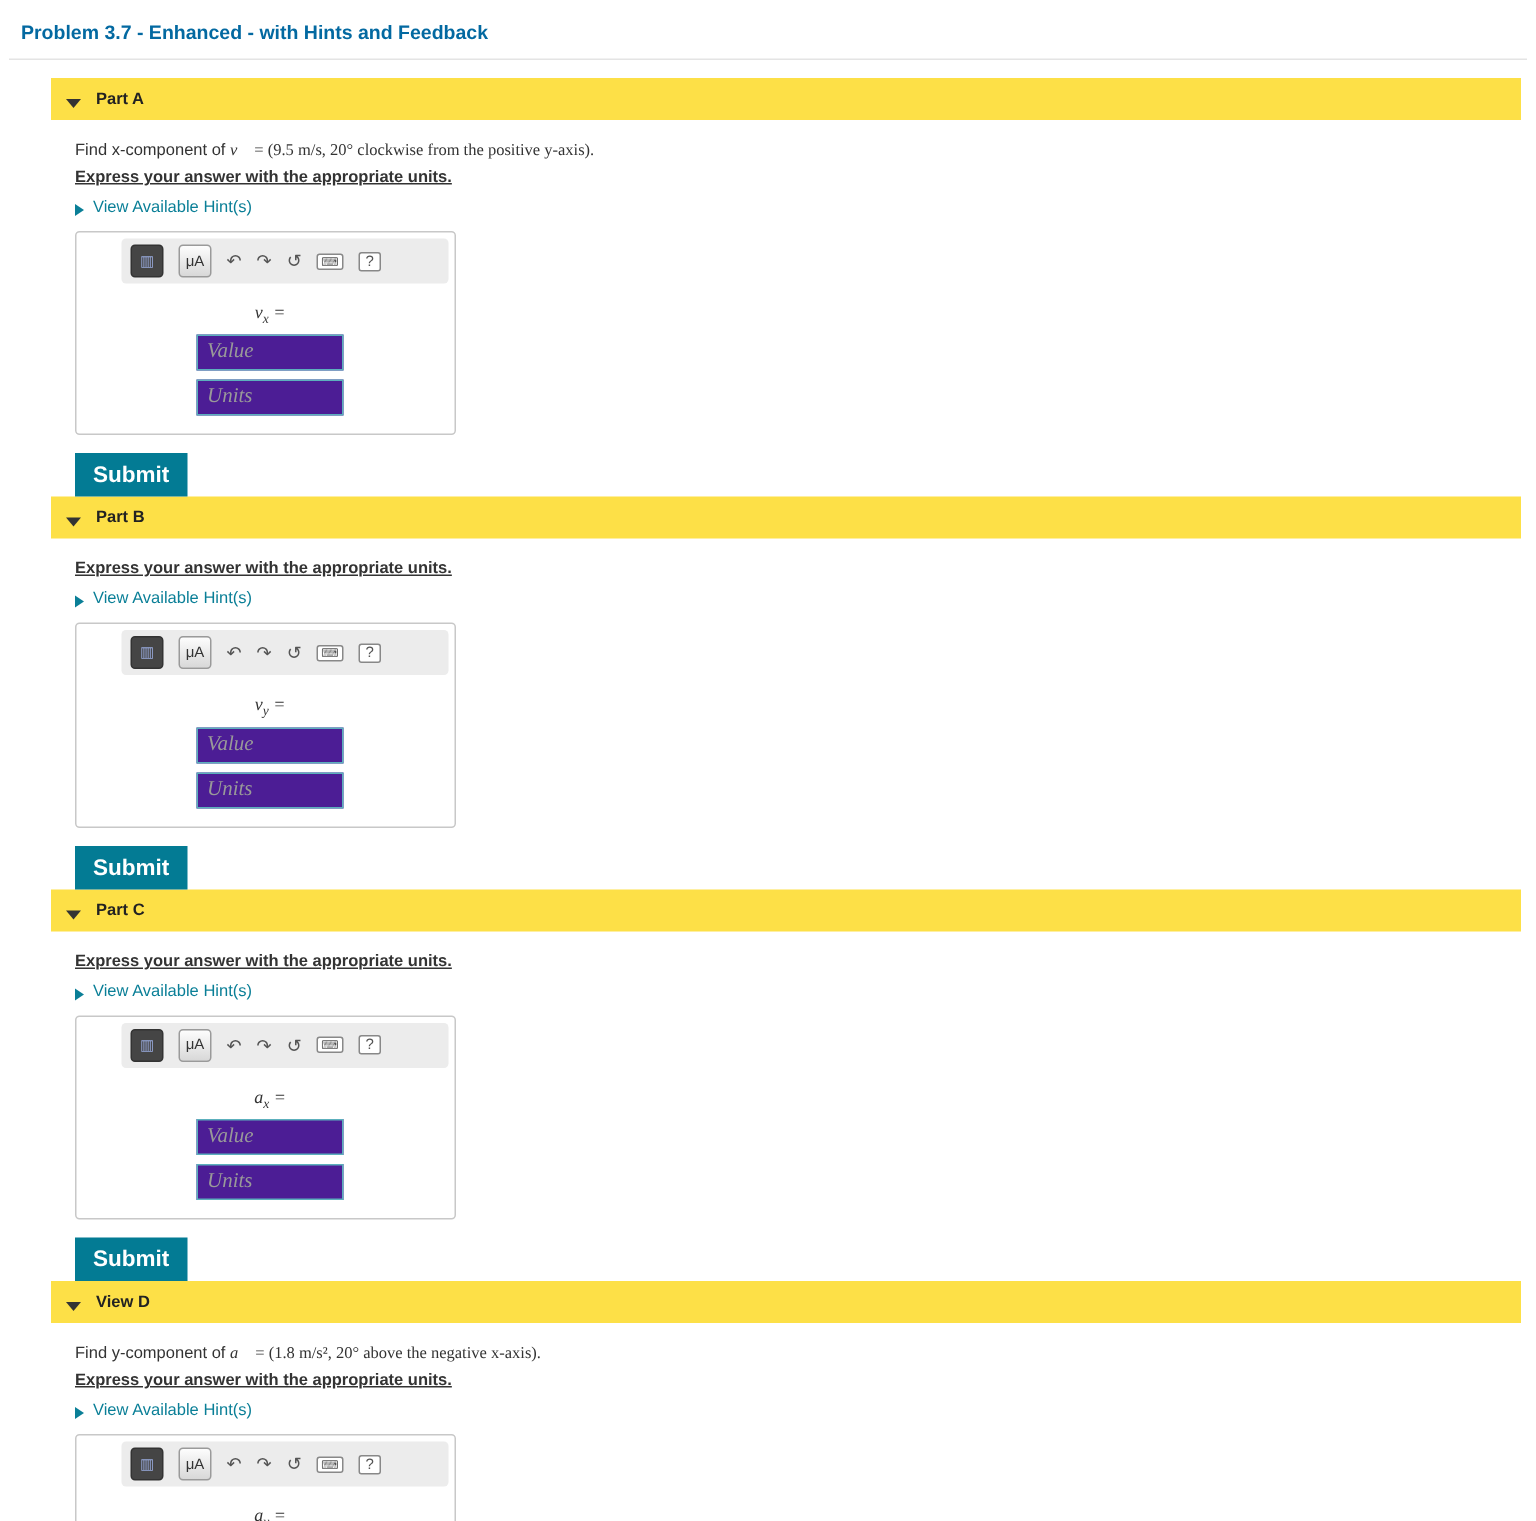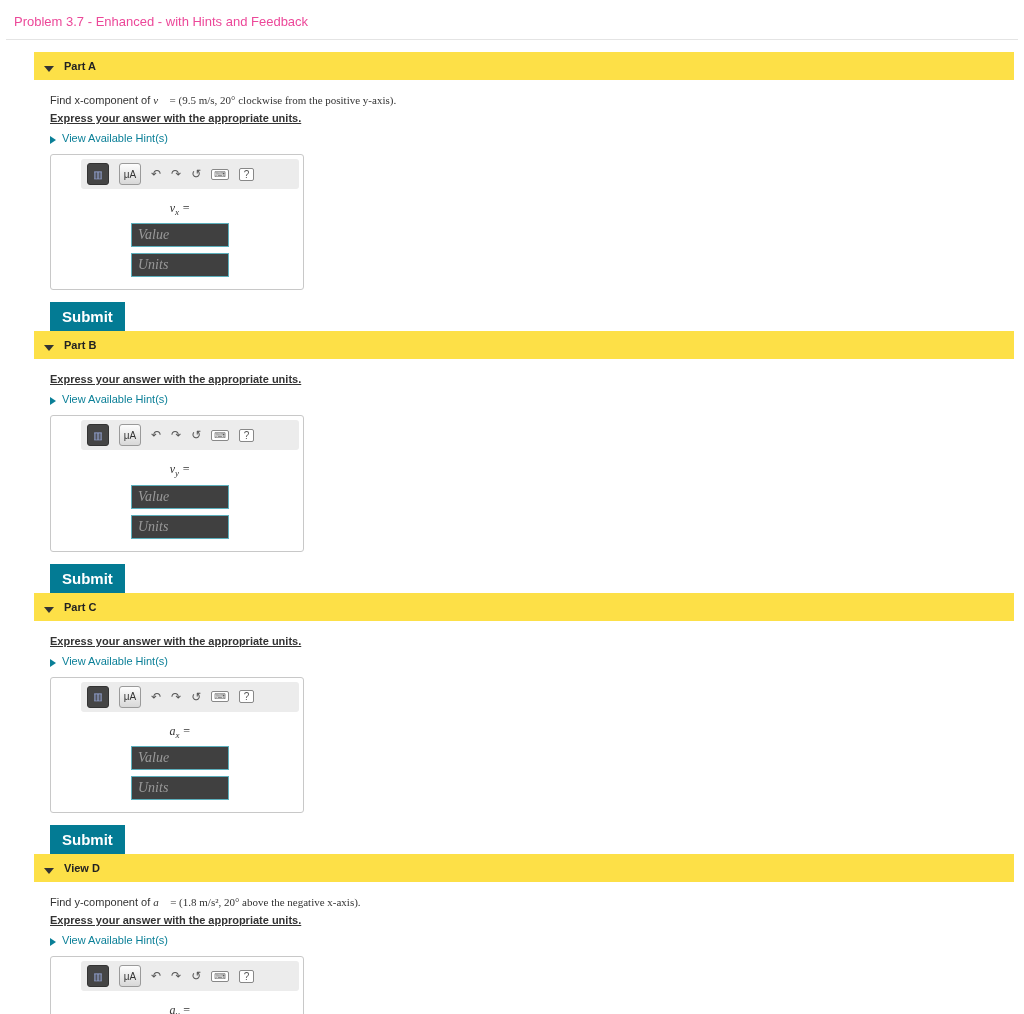--- a/index.html
+++ b/index.html
@@ -1,36 +1,36 @@
 <!DOCTYPE html>
 <html><head>
 <meta charset="utf-8">
 <style>
   body{margin:0;font-family:Arial,Helvetica,sans-serif;font-size:11px;color:#333;background:#fff;}
   .page{width:1024px;margin:0 auto;}
-  .problem-title{color:#ec4899;font-weight:normal;font-size:13px;padding:14px 14px 10px 14px;}
+  .problem-title{color:#0369a1;font-weight:bold;font-size:13px;padding:14px 14px 10px 14px;}
   hr.sep{border:none;border-top:1px solid #e4e4e4;margin:0 6px;}
   .content{padding:12px 0 0 34px;width:980px;}
   .part-header{background:#fde047;padding:8px 10px;display:flex;align-items:flex-end;font-weight:bold;color:#222;}
   .part-header .caret{display:inline-block;width:0;height:0;border-left:5px solid transparent;border-right:5px solid transparent;border-top:6px solid #333;margin-right:10px;}
   .part-body{padding:14px 0 0 16px;}
   .prompt{margin-bottom:6px;}
   .bold{font-weight:bold;margin-bottom:8px;text-decoration:underline;}
   .hints{color:#0a7f97;font-weight:normal;display:flex;align-items:flex-end;margin-bottom:10px;cursor:pointer;}
   .hints .caret-r{display:inline-block;width:0;height:0;border-top:4px solid transparent;border-bottom:4px solid transparent;border-left:6px solid #0a7f97;margin-right:6px;}
   .answer-box{border:1px solid #c8c8c8;border-radius:3px;width:244px;padding:4px 4px 12px 4px;background:#fff;}
   .toolbar{background:#ececec;border-radius:3px;padding:4px 6px;display:flex;align-items:center;gap:10px;margin:0 0 12px 26px;}
   .tb-btn{display:inline-flex;align-items:center;justify-content:center;width:20px;height:20px;border:1px solid #9a9a9a;border-radius:3px;background:linear-gradient(#fdfdfd,#d8d8d8);color:#333;font-size:10px;cursor:pointer;}
   .tb-btn.dark{background:#454545;color:#9ad;border-color:#333;}
   .tb-icon{color:#555;font-size:12px;cursor:pointer;}
   .tb-q{border:1px solid #888;border-radius:2px;padding:0 4px;font-size:10px;color:#555;background:#fff;cursor:pointer;}
   .input-row{display:flex;align-items:center;gap:6px;padding-left:6px;flex-direction:column;}
   .var-label{font-style:italic;font-family:'Times New Roman',serif;font-size:12px;}
   .var-label sub{font-size:9px;font-style:italic;}
-  .field{border:1px solid #5cb0bd;height:22px;padding:0 6px;font-style:italic;color:#999;font-size:14px;font-family:'Times New Roman',serif;background:#404040;display:flex;align-items:center;}
+  .field{border:1px solid #5cb0bd;height:22px;padding:0 6px;font-style:italic;color:#999;font-size:14px;font-family:'Times New Roman',serif;background:#4c1d95;display:flex;align-items:center;}
   .field.value{width:84px;}
   .field.units{width:84px;}
   .submit-btn{background:#037b94;color:#fff;border:none;padding:6px 12px;font-size:15px;font-weight:bold;margin-top:12px;cursor:pointer;}
   .vec{font-style:italic;font-family:'Times New Roman',serif;position:relative;}
   .unit-text{font-family:'Times New Roman',serif;}
   .kbd-icon{border:1px solid #888;border-radius:2px;font-size:8px;padding:0 2px;background:#fff;color:#555;}
 </style>
 </head>
 <body>
 

